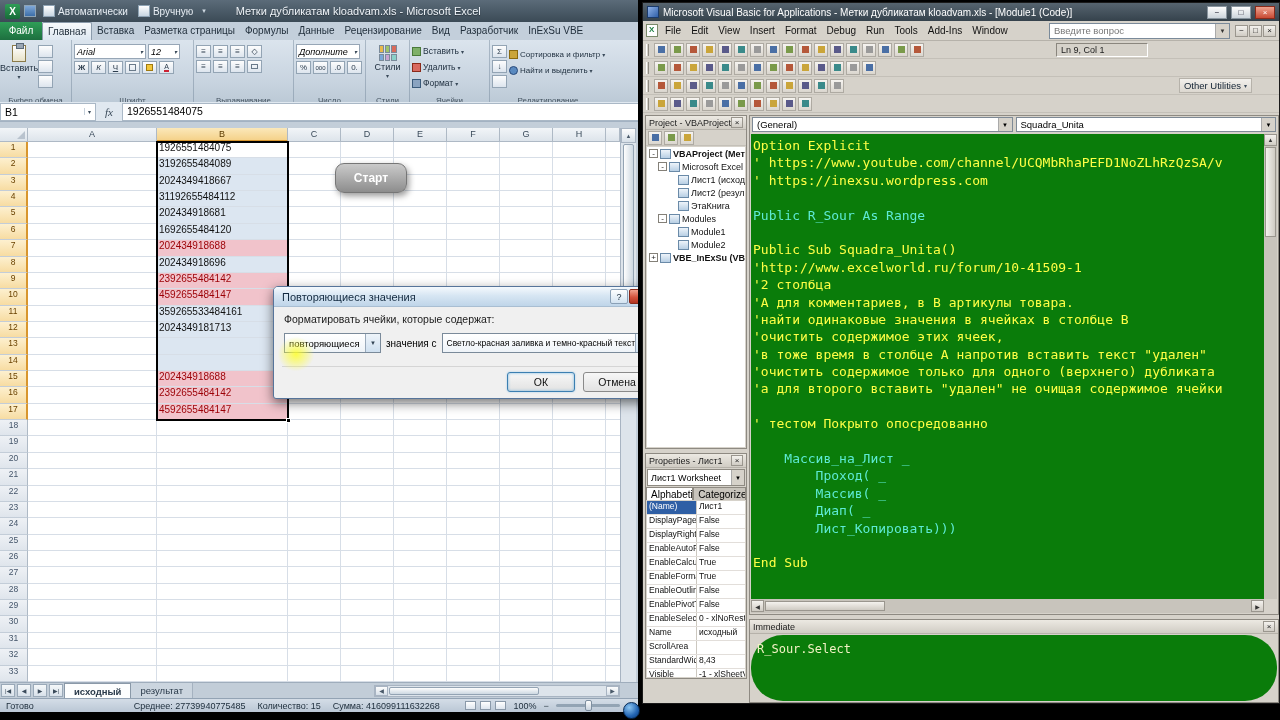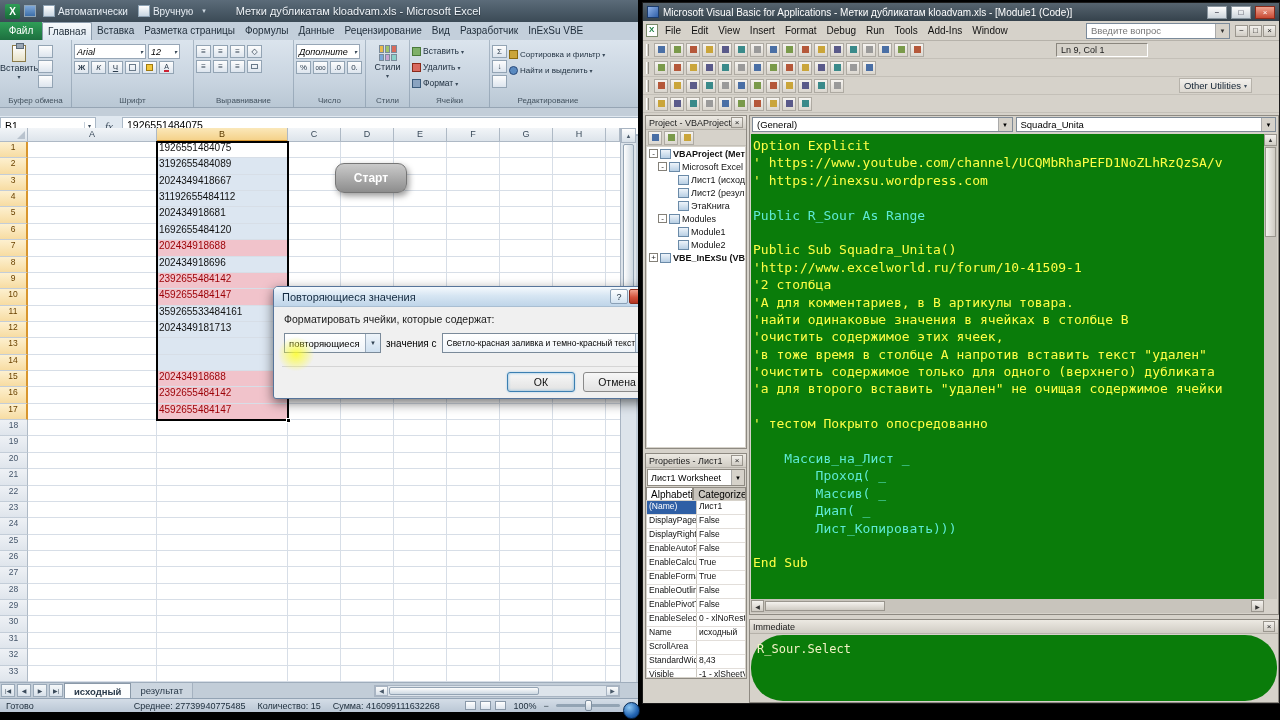--- a/index.html
+++ b/index.html
@@ -38,21 +38,21 @@
   .clip-icon:before { content:""; position:absolute; left:3px; top:-3px; width:6px; height:4px; background:#9aa6b4; border:1px solid #5a6a7a; }
   .tiny-arrow { font-size:6px; color:#3a4a5a; }
   .dd-s { height:15px; background:#fff; border:1px solid #97a6b6; font-size:9px; display:flex; align-items:center; padding:0 2px; white-space:nowrap; overflow:hidden;font-style:italic; }
   .dd-s .tiny-arrow { margin-left:auto; }
   .csq { width:9px; height:9px; border:1px solid #6a7a8a; }
   .cellbtn { display:flex; align-items:center; gap:2px; font-size:8.5px; height:14px; white-space:nowrap; color:#1c2c3c; }
   .stylebig { width:38px; display:flex; flex-direction:column; align-items:center; font-size:9px; color:#1c2c3c; }
   .stylegrid { width:18px; height:16px; margin:3px 0 1px 0; display:grid; grid-template-columns:1fr 1fr 1fr; gap:1px; }
   .stylegrid div { border:1px solid #7a8a9a; }
 
-  .x-fbar { position:absolute; top:116px; left:0; width:638px; height:20px; background:#e0e8f0; border-bottom:1px solid #a3b2c2; display:flex; align-items:center; }
+  .x-fbar { position:absolute; top:102px; left:0; width:638px; height:20px; background:#e0e8f0; border-bottom:1px solid #a3b2c2; display:flex; align-items:center; }
   .namebox { width:96px; height:18px; background:#fff; border:1px solid #aab8c6; font-size:10.5px; display:flex; align-items:center; padding:0 4px; }
   .namebox .tiny-arrow { margin-left:auto; border-left:1px solid #c6d0da; padding-left:3px; }
   .fxbtn { width:26px; text-align:center; font-style:italic; font-family:"Liberation Serif",serif; font-size:11px; color:#3a4a5a; }
   .fvalue { flex:1; height:18px; background:#fff; border:1px solid #aab8c6; border-right:none; font-size:10.5px; padding:1px 4px; }
 
   .x-grid { position:absolute; top:128px; left:0; width:620px; height:554px; background:#fff; overflow:hidden; }
   .ghead { display:flex; height:14px; }
   .gh-cell { background:linear-gradient(#f2f5f8,#dde4eb); border-right:1px solid #aeb9c5; border-bottom:1px solid #aeb9c5; font-size:9px; color:#3a4a5a; text-align:center; line-height:13px; flex-shrink:0; }
   .gh-cell.gutter { width:28px; position:relative; }
   .gh-cell.gutter:after { content:""; position:absolute; right:2px; bottom:2px; border-left:8px solid transparent; border-bottom:8px solid #b9c3ce; }
@@ -114,21 +114,21 @@
   #vb { position:absolute; left:642px; top:2px; width:638px; height:702px; background:#d6d2ca; border:1px solid #1a1a1a; overflow:hidden; }
   .v-title { height:18px; background:linear-gradient(#56646f,#35424c); color:#fff; font-size:10px; display:flex; align-items:center; gap:4px; padding:0 4px; white-space:nowrap; overflow:hidden; }
   .vbicon { width:12px; height:12px; background:linear-gradient(135deg,#8fb2e8,#2f5fa8); border:1px solid #1a3a6a; flex-shrink:0; }
   .v-ttext { overflow:hidden; white-space:nowrap; flex:1; }
   .wbtn { width:20px; height:13px; background:linear-gradient(#fdfdfd,#ccd4db); border:1px solid #88949e; color:#223; font-size:8px; line-height:11px; text-align:center; flex-shrink:0; }
   .wbtn.close { background:linear-gradient(#f0a28e,#c74a34); color:#fff; border-color:#8a2a1a; }
   .v-menu { position:absolute; top:18px; left:0; width:636px; height:20px; background:#d6d2ca; border-bottom:1px solid #b6b2aa; display:flex; align-items:center; padding:0 3px; }
   .docicon { width:12px; height:13px; background:#fff; border:1px solid #7a8a6a; margin-right:2px; position:relative; }
   .docicon:after { content:"X"; position:absolute; left:2px; top:0px; font-size:8px; color:#1d7f44; font-weight:bold; }
   .mitem { font-size:10px; padding:2px 5px; color:#111; white-space:nowrap; }
-  .qbox { margin-left:auto; width:144px; height:16px; background:#fff; border:1px solid #7a8a9a; font-size:9.5px; color:#777; display:flex; align-items:center; padding-left:4px; }
+  .qbox { margin-left:auto; width:181px; height:16px; background:#fff; border:1px solid #7a8a9a; font-size:9.5px; color:#777; display:flex; align-items:center; padding-left:4px; }
   .qbox .ddarrow { margin-left:auto; width:14px; align-self:stretch; background:#d6d2ca; border-left:1px solid #aaa; font-size:6px; display:flex; align-items:center; justify-content:center; color:#333; }
   .childbtns { display:flex; gap:1px; margin-left:5px; }
   .cbtn { width:13px; height:12px; background:linear-gradient(#f4f2ee,#d0ccc4); border:1px solid #9a968e; font-size:8px; line-height:10px; text-align:center; color:#222; }
   .v-toolbars { position:absolute; top:38px; left:0; width:636px; }
   .v-toolbar { height:18px; background:#d6d2ca; border-bottom:1px solid #c4c0b8; display:flex; align-items:center; gap:2px; padding:0 3px; }
   .grip { width:3px; height:12px; border-left:1px solid #fff; border-right:1px solid #8e8a82; margin-right:3px; }
   .ticon { width:14px; height:14px; background:linear-gradient(#f6f4f0,#dad6ce); border:1px solid #aeaaa2; display:flex; align-items:center; justify-content:center; }
   .ticon i { display:block; width:7px; height:7px; }
   .lnbox { width:92px; height:14px; margin-left:auto; margin-right:128px; border:1px solid; border-color:#8a867e #ffffff #ffffff #8a867e; font-size:9px; color:#222; display:flex; align-items:center; padding:0 4px; white-space:nowrap; }
   .otherutil { margin-left:auto; margin-right:24px; height:15px; font-size:9.5px; color:#123; display:flex; align-items:center; gap:3px; padding:0 4px; border:1px solid #b6b2aa; background:linear-gradient(#f2f0ec,#dcd8d0); white-space:nowrap; }

